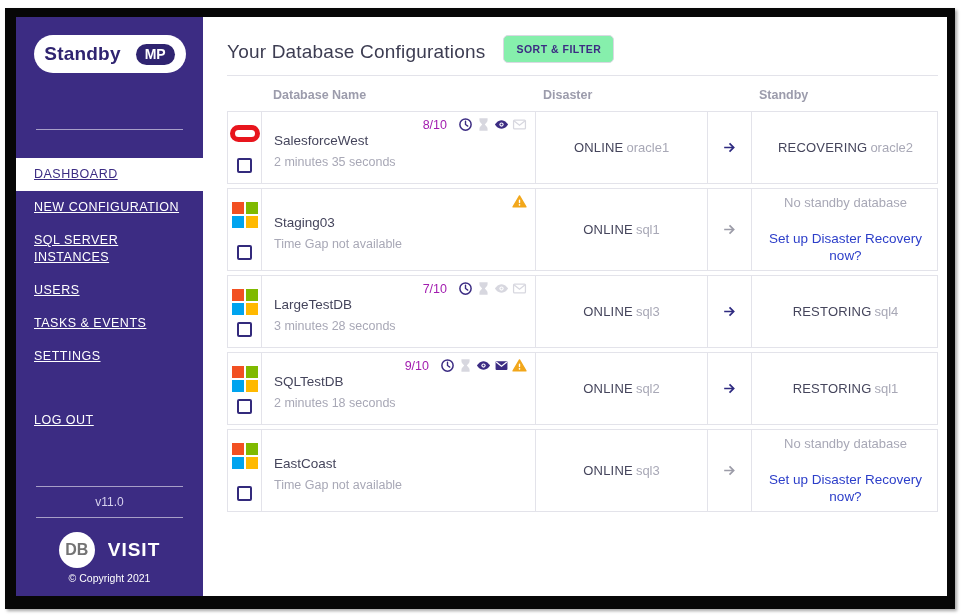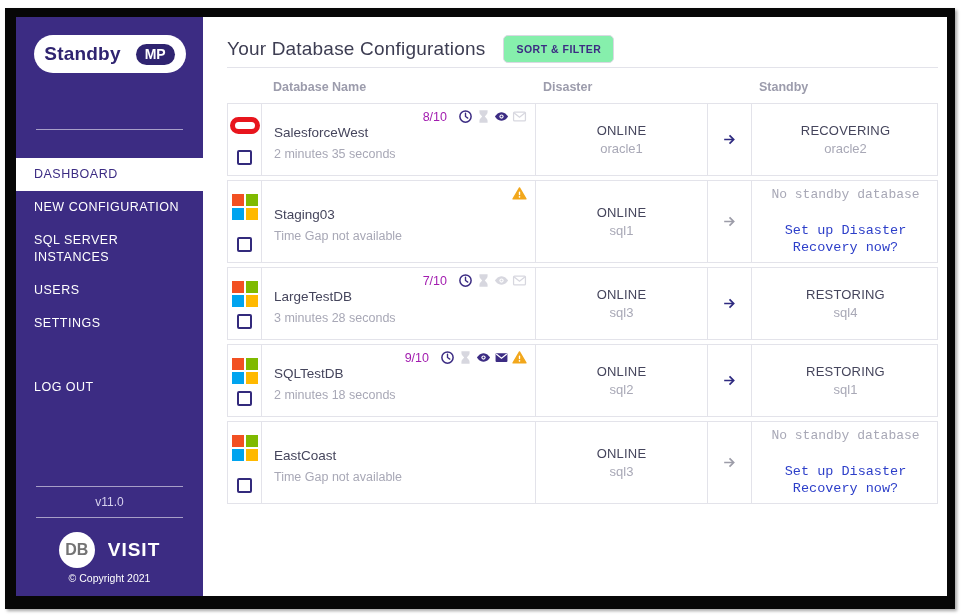--- a/index.html
+++ b/index.html
@@ -11,34 +11,34 @@
   
   .sidebar { width: 187px; background: #3c2c83; color: #fff; display: flex; flex-direction: column;
              padding-top: 18px; flex-shrink: 0; }
   .logo-pill { background: #fff; border-radius: 24px; height: 38px; width: 152px; margin: 0 auto;
                display: flex; align-items: center; justify-content: center; gap: 6px; }
   .logo-brand { color: #2f2470; font-weight: bold; font-size: 19px; letter-spacing: .2px; }
   .logo-badge { background: #2f2470; color: #fff; font-weight: bold; font-size: 14px;
                 border-radius: 14px; padding: 2px 9px 3px; margin-left: 9px; }
   .side-divider { border-top: 1px solid rgba(255,255,255,.55); margin: 0 20px; }
   .div-top { margin-top: 56px; margin-bottom: 28px; }
-  .nav-item { padding: 8px 18px; font-size: 12.5px; letter-spacing: .5px; cursor: pointer; line-height: 17px; }
+  .nav-item { padding: 8px 18px; font-size: 12.5px; letter-spacing: .5px; cursor: pointer; line-height: 17px; text-decoration: underline; }
   .nav-item.active { background: #fff; color: #3c2c83; }
   .nav-item.logout { margin-top: 31px; }
   .side-bottom { margin-top: auto; padding-bottom: 12px; }
   .version { text-align: center; font-size: 12px; color: #d7d2ee; padding: 8px 0; }
   .dbvisit { display: flex; align-items: center; justify-content: center; margin-top: 14px; height: 36px; }
   .db-circle { width: 36px; height: 36px; background: #fff; border-radius: 50%; color: #737373;
                font-weight: bold; font-size: 16px; display: flex; align-items: center; justify-content: center; }
   .visit-txt { color: #fff; font-weight: bold; font-size: 19px; letter-spacing: 1px; margin-left: 13px; }
   .copyright { text-align: center; font-size: 10.5px; color: #fff; margin-top: 4px; }
 
   
   .main { flex: 1; padding: 18px 9px 0 24px; overflow: hidden; }
-  .title-row { display: flex; align-items: center; gap: 18px; padding-bottom: 4px;
+  .title-row { display: flex; align-items: flex-end; gap: 18px; padding-bottom: 12px;
                border-bottom: 1px solid #e3e3ea; }
   .page-title { font-size: 19px; color: #3d3d52; letter-spacing: .2px; }
   .sort-filter { font-size: 10.5px; font-weight: bold; letter-spacing: .5px; color: #3c2c83;
                  background: #86efac; border: 1px solid #d9d9e2; border-radius: 5px; padding: 7px 12px; cursor: pointer; }
 
   .grid-cols { display: grid; grid-template-columns: 34px 274px 172px 44px 187px; width: 711px; }
   .col-headers { color: #9c9cac; font-size: 12.5px; padding: 12px 0 9px; font-weight: bold; }
   .col-headers .h-name { grid-column: 2; padding-left: 12px; }
   .col-headers .h-primary { grid-column: 3; padding-left: 8px; }
   .col-headers .h-standby { grid-column: 5; padding-left: 8px; }
@@ -58,27 +58,27 @@
   .name-cell { position: relative; display: flex; flex-direction: column; justify-content: center;
                padding: 14px 12px 8px; gap: 7px; }
   .badges { position: absolute; top: 5px; right: 8px; display: flex; align-items: center; gap: 3px; }
   .score { font-size: 12.5px; color: #a21caf; margin-right: 8px; }
   .ind { width: 15px; height: 15px; }
   .ind.on { color: #3c2c83; }
   .ind.off { color: #d7d7df; }
   .db-name { font-size: 13.5px; color: #45455c; }
   .time-gap { font-size: 12.5px; color: #a8a8b6; }
 
-  .status-cell { display: flex; flex-direction: column; align-items: center; justify-content: center; gap: 3px; }
+  .status-cell { display: flex; flex-direction: row; align-items: center; justify-content: center; gap: 3px; }
   .status { font-size: 13px; color: #45455c; letter-spacing: .2px; }
   .host { font-size: 13px; color: #a8a8b6; }
   .arrow-cell { display: flex; align-items: center; justify-content: center; }
   .arrow-on { color: #2e2a80; } .arrow-off { color: #9c9ca8; }
   .standby-none { display: flex; flex-direction: column; align-items: center; justify-content: center;
-                  gap: 20px; padding: 6px 10px; text-align: center; font-family: Liberation Mono, monospace; }
+                  gap: 20px; padding: 6px 10px; text-align: center; }
   .no-standby { font-size: 13px; color: #a8a8b6; }
   .dr-link { font-size: 13.5px; color: #2c3ec9; cursor: pointer; line-height: 17px; }
 </style>
 </head>
 <body>
 
 <svg width="0" height="0" style="position:absolute">
   <defs>
     <g id="i-clock">
         <circle cx="12" cy="12" r="9" fill="none" stroke="currentColor" stroke-width="2.4"></circle>
@@ -118,20 +118,21 @@
     <div class="logo-pill">
       <span class="logo-brand">Standby</span>
       <span class="logo-badge">MP</span>
     </div>
     <div class="side-divider div-top"></div>
     <div>
       <div class="nav-item active">DASHBOARD</div>
       <div class="nav-item">NEW CONFIGURATION</div>
       <div class="nav-item">SQL SERVER INSTANCES</div>
       <div class="nav-item">USERS</div>
+      <div class="nav-item">TASKS &amp; EVENTS</div>
       <div class="nav-item">SETTINGS</div>
       <div class="nav-item logout">LOG OUT</div>
     </div>
     <div class="side-bottom">
       <div class="side-divider"></div>
       <div class="version">v11.0</div>
       <div class="side-divider"></div>
       <div class="dbvisit">
         <span class="db-circle">DB</span>
         <span class="visit-txt">VISIT</span>

